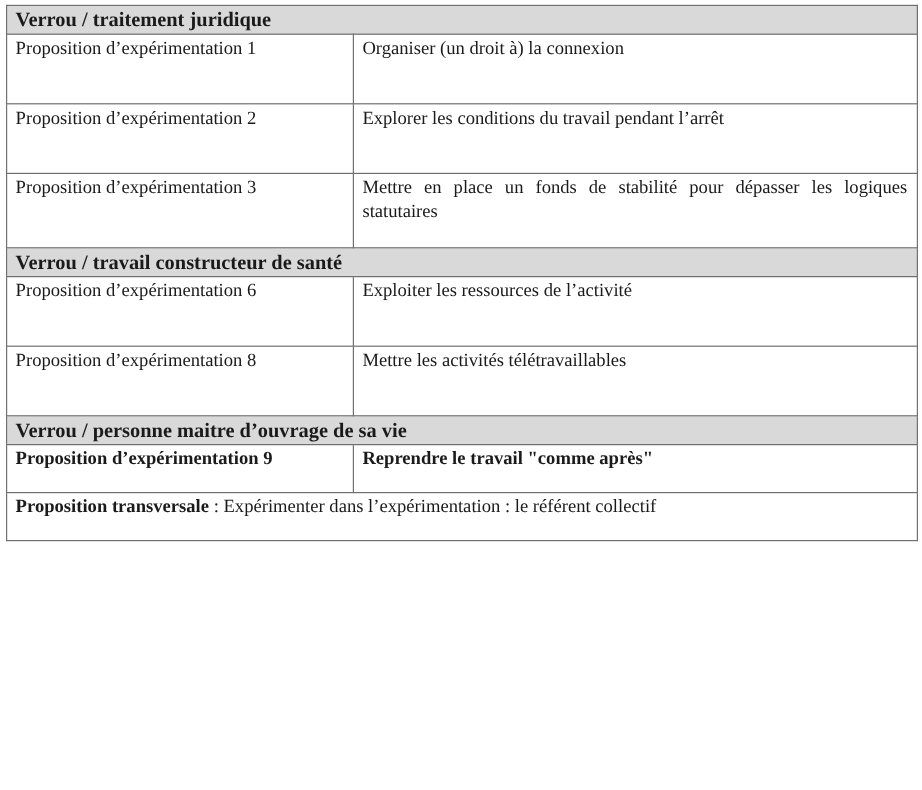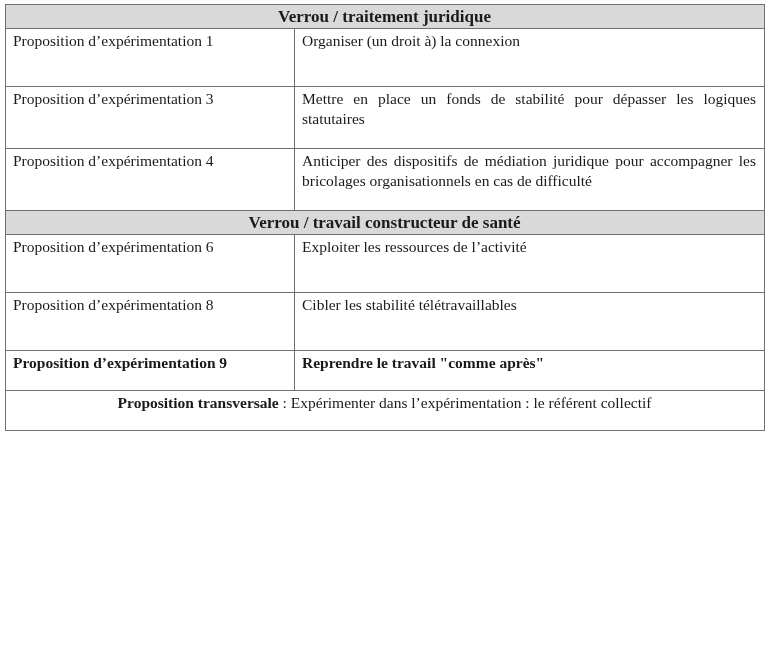--- a/index.html
+++ b/index.html
@@ -28,33 +28,32 @@
     .doc-table td {
       border: 1.5px solid #707070;
       vertical-align: top;
       padding: 2px 8px 0 7px;
       box-sizing: border-box;
     }
     .doc-table col.c1 { width: 289px; }
     .doc-table col.c2 { width: 470px; }
     .section-header td {
       background: #d9d9d9;
-      text-align: center;
+      text-align: left;
       font-weight: bold;
       font-size: 17px;
       height: 24px;
       padding-top: 1px;
       padding-bottom: 0;
       line-height: 22px;
     }
     .prop-label { text-align: left; }
     .prop-text { text-align: justify; }
     .bold-row td { font-weight: bold; }
     .transversal td {
-      text-align: center;
       height: 40px;
     }
     .transversal .t-bold { font-weight: bold; }
 
     tr.h41 td { height: 58px; }
     tr.h62 td { height: 62px; }
     tr.h40 td { height: 40px; margin-top: 22px; }
     tr.h84 td { height: 84px; }
   </style>
 </head>
@@ -67,41 +66,44 @@
     </colgroup>
   <tbody>
 
     <tr class="section-header">
       <td colspan="2">Verrou / traitement juridique</td>
     </tr>
     <tr class="h41">
       <td class="prop-label">Proposition d’expérimentation 1</td>
       <td class="prop-text">Organiser (un droit à) la connexion</td>
     </tr>
+    <tr class="h41">
+      <td class="prop-label">Proposition d’expérimentation 2</td>
+      <td class="prop-text">Explorer les conditions du travail pendant l’arrêt</td>
+    </tr>
     <tr class="h62">
       <td class="prop-label">Proposition d’expérimentation 3</td>
       <td class="prop-text">Mettre en place un fonds de stabilité pour dépasser les logiques statutaires</td>
-    </tr>
-    <tr class="h62">
-      <td class="prop-label">Proposition d’expérimentation 4</td>
-      <td class="prop-text">Anticiper des dispositifs de médiation juridique pour accompagner les bricolages organisationnels en cas de difficulté</td>
     </tr>
 
     <tr class="section-header">
       <td colspan="2">Verrou / travail constructeur de santé</td>
     </tr>
     <tr class="h41">
       <td class="prop-label">Proposition d’expérimentation 6</td>
       <td class="prop-text">Exploiter les ressources de l’activité</td>
     </tr>
     <tr class="h41">
       <td class="prop-label">Proposition d’expérimentation 8</td>
-      <td class="prop-text">Cibler les stabilité télétravaillables</td>
+      <td class="prop-text">Mettre les activités télétravaillables</td>
     </tr>
 
+    <tr class="section-header">
+      <td colspan="2">Verrou / personne maitre d’ouvrage de sa vie</td>
+    </tr>
     <tr class="h40 bold-row">
       <td class="prop-label">Proposition d’expérimentation 9</td>
       <td class="prop-text">Reprendre le travail "comme après"</td>
     </tr>
 
     <tr class="transversal">
       <td colspan="2"><span class="t-bold">Proposition transversale</span><span> : </span><span>Expérimenter dans l’expérimentation : le référent collectif</span></td>
     </tr>
   </tbody>
 </table>

